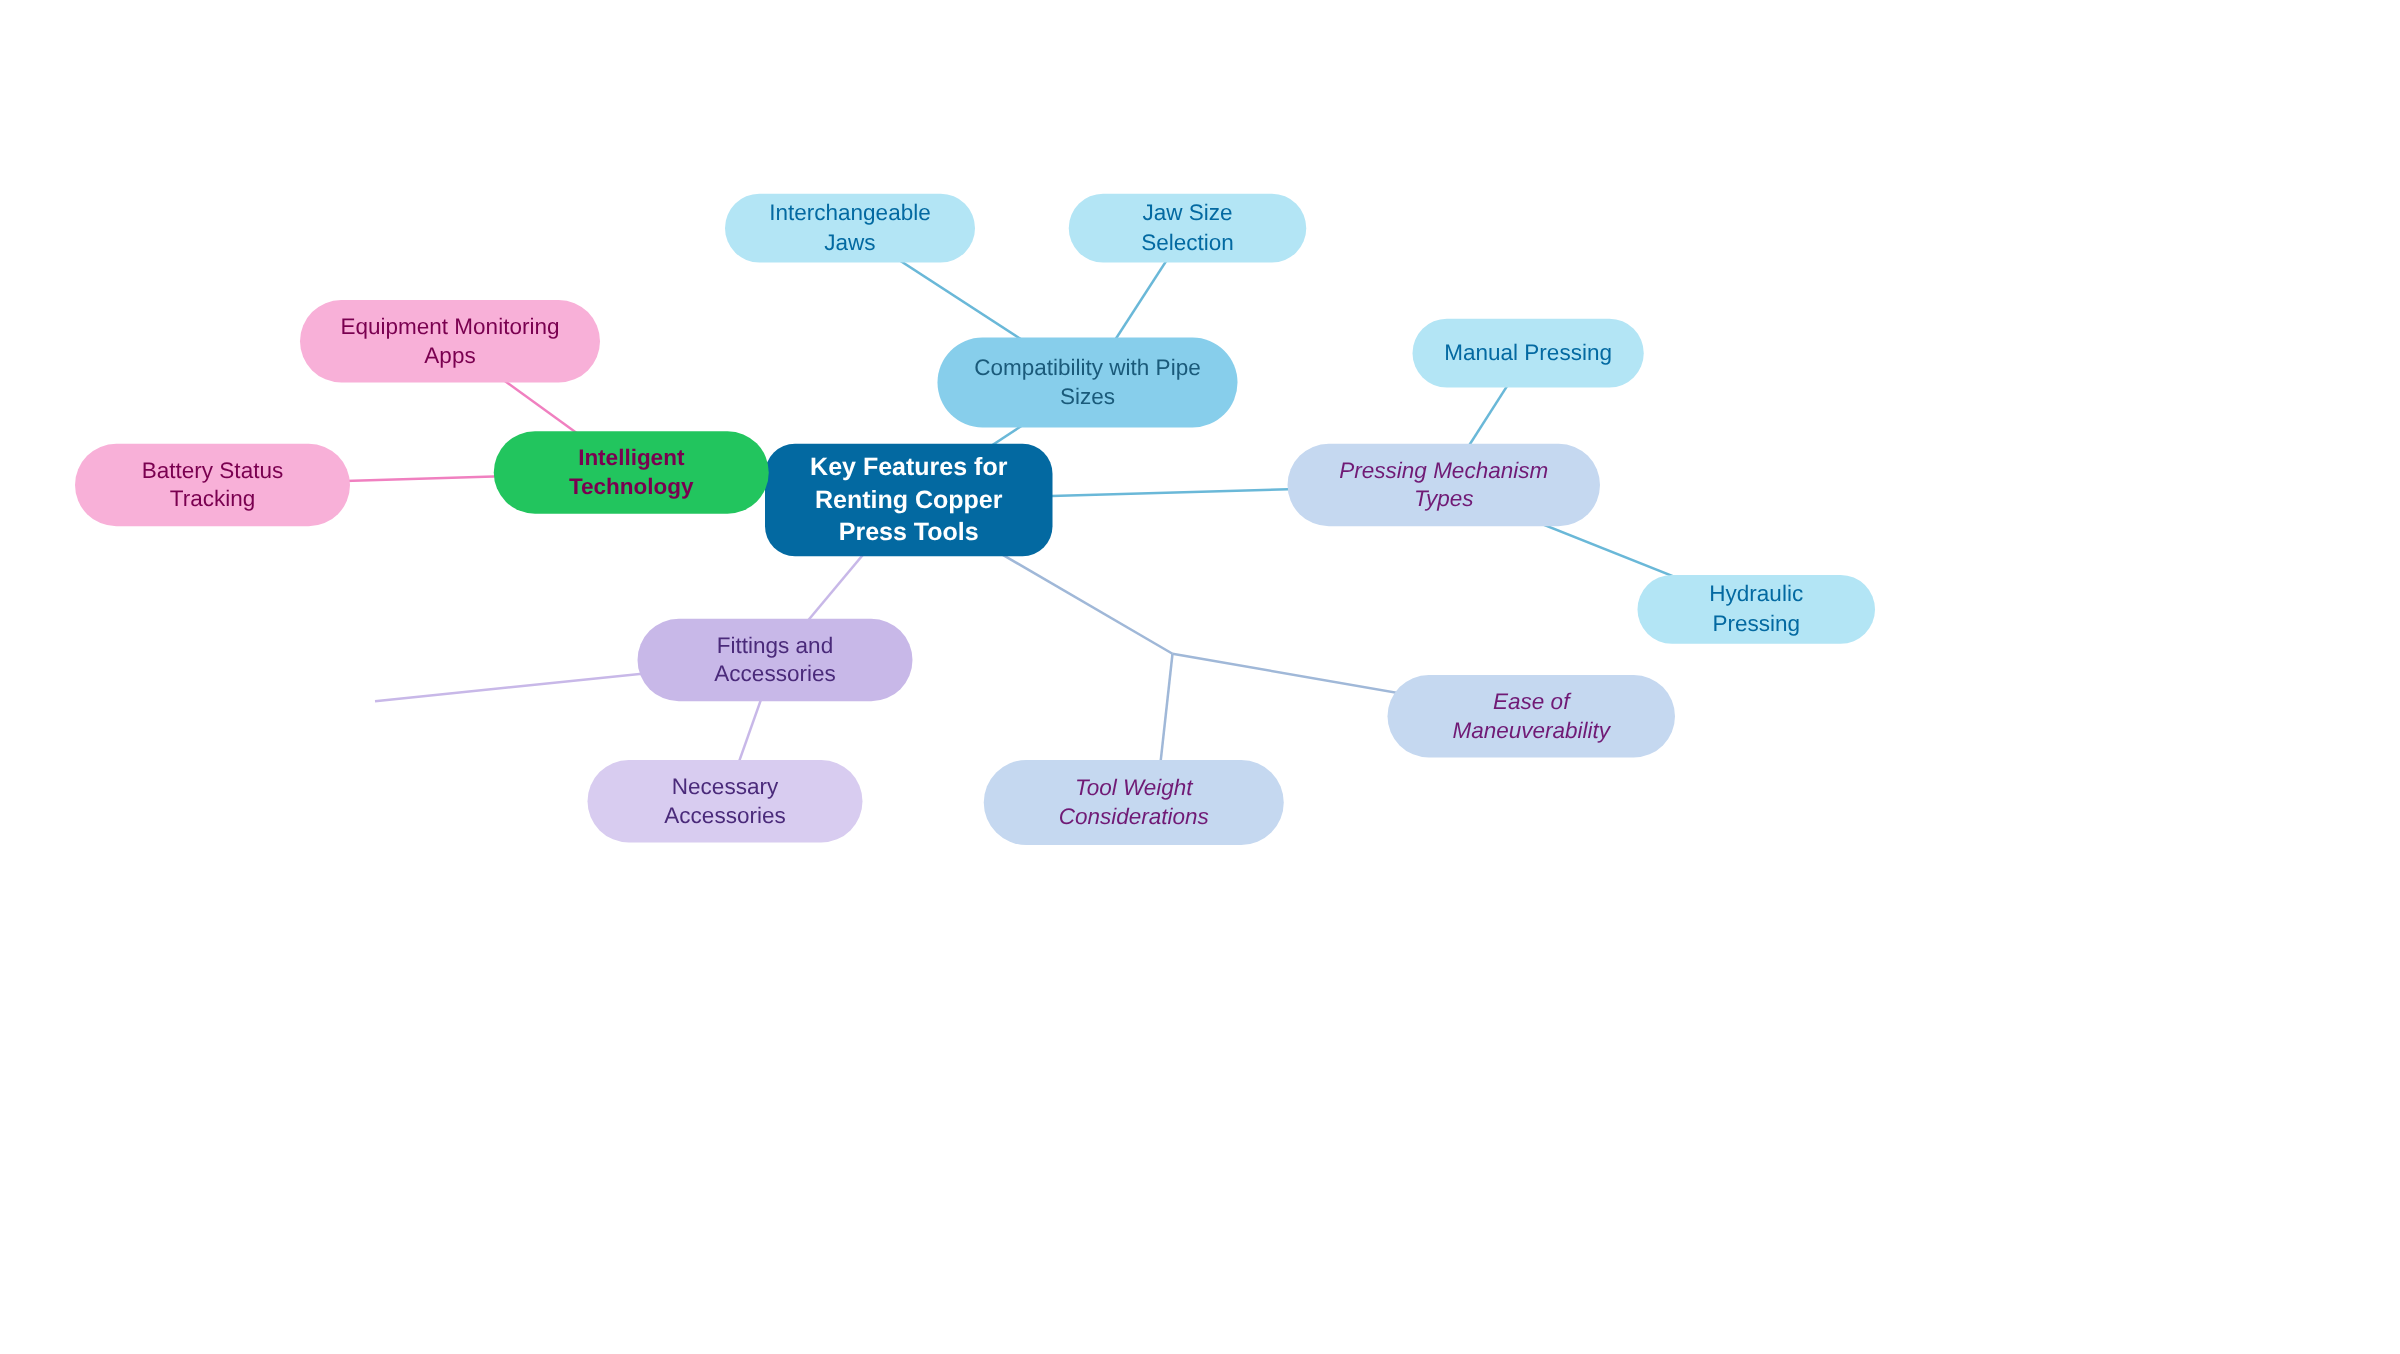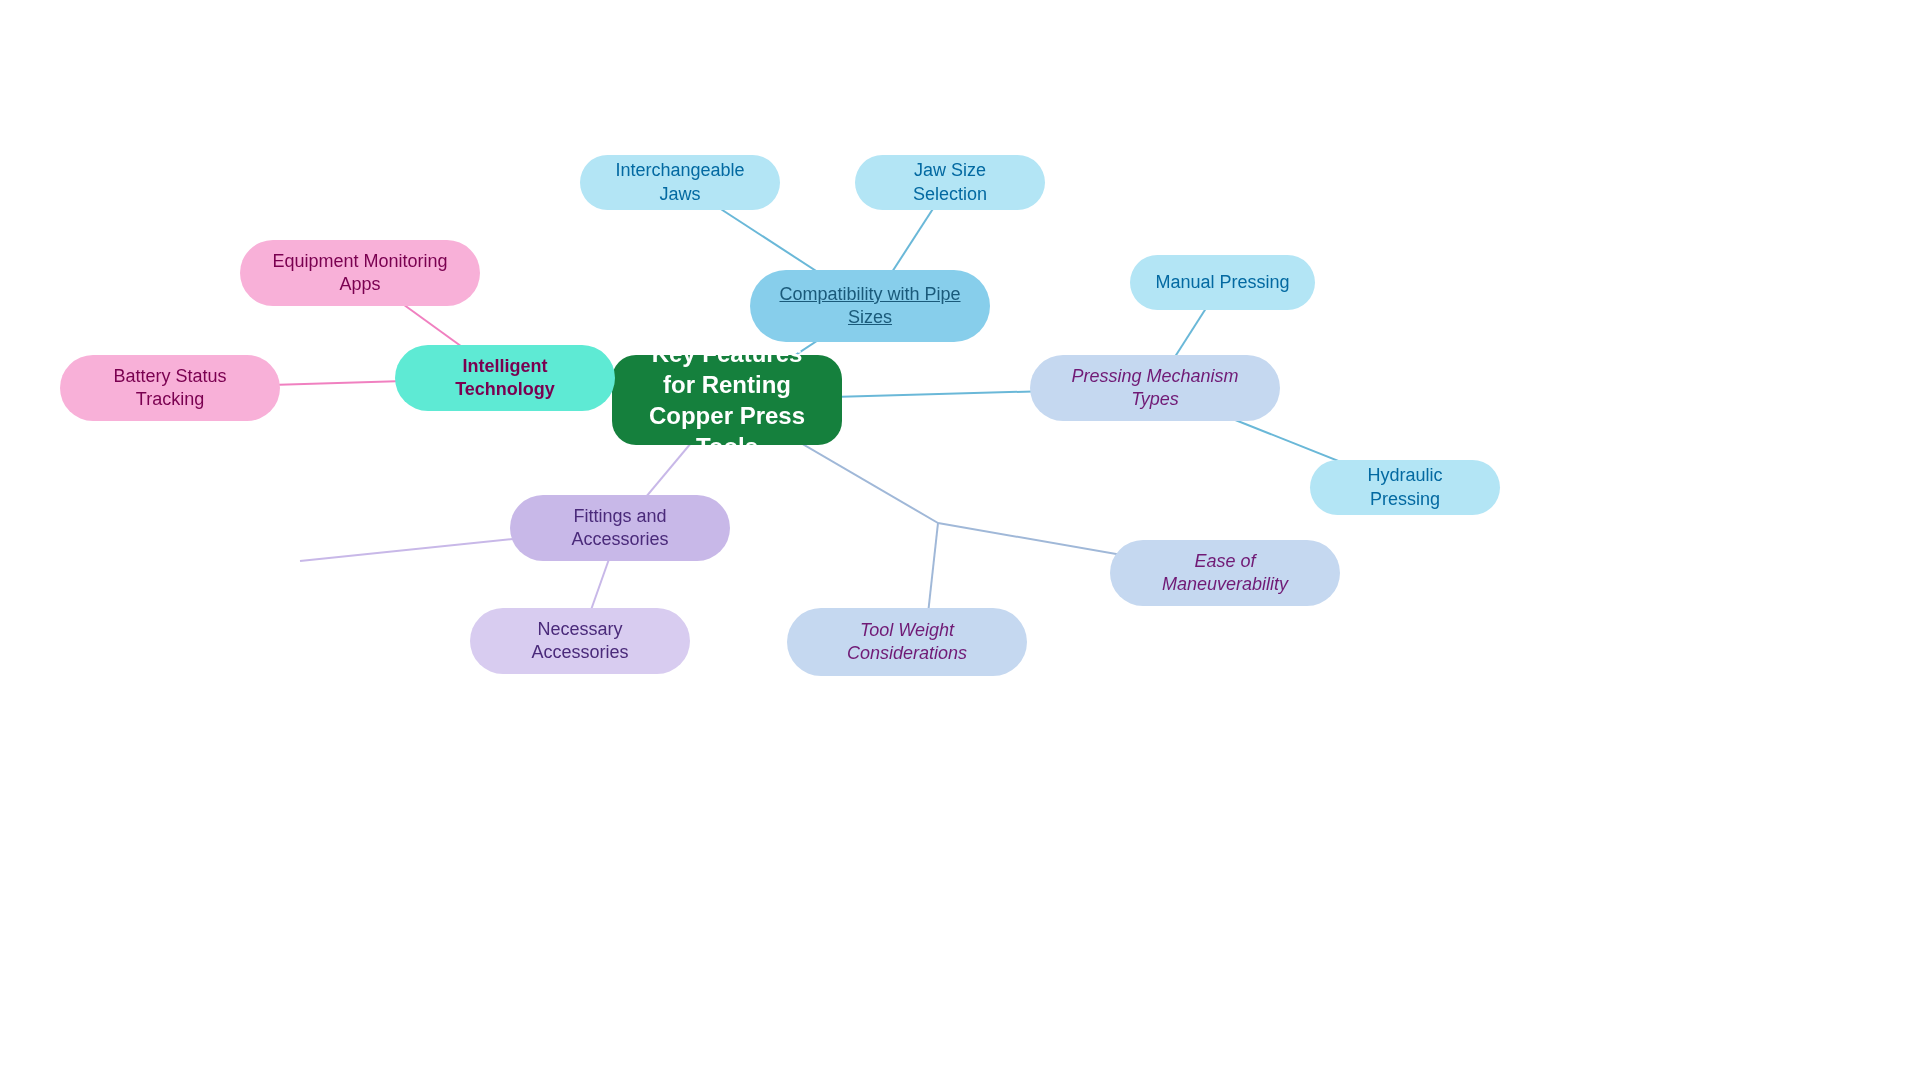--- a/index.html
+++ b/index.html
@@ -17,23 +17,23 @@
       display: flex;
       align-items: center;
       justify-content: center;
       text-align: center;
       font-size: 18px;
       font-weight: 500;
       padding: 14px 24px;
       line-height: 1.3;
     }
     .node-center {
-      background: #15803d;
+      background: #0369a1;
       color: #ffffff;
-      font-size: 24px;
+      font-size: 20px;
       font-weight: 600;
       border-radius: 24px;
       width: 230px;
       height: 90px;
     }
     .node-blue-light {
       background: #b3e5f5;
       color: #0369a1;
     }
     .node-blue-medium {
@@ -47,21 +47,21 @@
     }
     .node-lavender {
       background: #c8b8e8;
       color: #4a2a7a;
     }
     .node-lavender-light {
       background: #d8ccf0;
       color: #4a2a7a;
     }
     .node-pink {
-      background: #5eead4;
+      background: #22c55e;
       color: #7a0050;
       font-weight: 600;
     }
     .node-pink-light {
       background: #f8b0d8;
       color: #7a0050;
     }
     svg.connections {
       position: absolute;
       top: 0; left: 0;
@@ -90,21 +90,21 @@
     <line x1="620" y1="528" x2="300" y2="561" stroke="#c8b8e8" stroke-width="2"></line>
     <line x1="620" y1="528" x2="580" y2="641" stroke="#c8b8e8" stroke-width="2"></line>
     <line x1="727" y1="400" x2="938" y2="523" stroke="#a0b8d8" stroke-width="2"></line>
     <line x1="938" y1="523" x2="1225" y2="573" stroke="#a0b8d8" stroke-width="2"></line>
     <line x1="938" y1="523" x2="925" y2="641" stroke="#a0b8d8" stroke-width="2"></line>
   </svg>
 
 <div id="mind-map-container" style="position:absolute;top:0;left:0;width:1920px;height:1083px;">
 <div class="node node-center" style="left: 612px; top: 355px; width: 230px; height: 90px;">Key Features for Renting
 Copper Press Tools</div>
-    <div class="node node-blue-medium" style="left: 750px; top: 270px; width: 240px; height: 72px; text-decoration: underline;">Compatibility with Pipe Sizes</div>
+    <div class="node node-blue-medium" style="left: 750px; top: 270px; width: 240px; height: 72px;">Compatibility with Pipe Sizes</div>
     <div class="node node-blue-light" style="left: 580px; top: 155px; width: 200px; height: 55px;">Interchangeable Jaws</div>
     <div class="node node-blue-light" style="left: 855px; top: 155px; width: 190px; height: 55px;">Jaw Size Selection</div>
     <div class="node node-blue-pale" style="left: 1030px; top: 355px; width: 250px; height: 66px;">Pressing Mechanism Types</div>
     <div class="node node-blue-light" style="left: 1130px; top: 255px; width: 185px; height: 55px;">Manual Pressing</div>
     <div class="node node-blue-light" style="left: 1310px; top: 460px; width: 190px; height: 55px;">Hydraulic Pressing</div>
     <div class="node node-pink" style="left: 395px; top: 345px; width: 220px; height: 66px;">Intelligent Technology</div>
     <div class="node node-pink-light" style="left: 240px; top: 240px; width: 240px; height: 66px;">Equipment Monitoring Apps</div>
     <div class="node node-pink-light" style="left: 60px; top: 355px; width: 220px; height: 66px;">Battery Status Tracking</div>
     <div class="node node-lavender" style="left: 510px; top: 495px; width: 220px; height: 66px;">Fittings and Accessories</div>
     <div class="node node-lavender-light" style="left: 470px; top: 608px; width: 220px; height: 66px;">Necessary Accessories</div>

